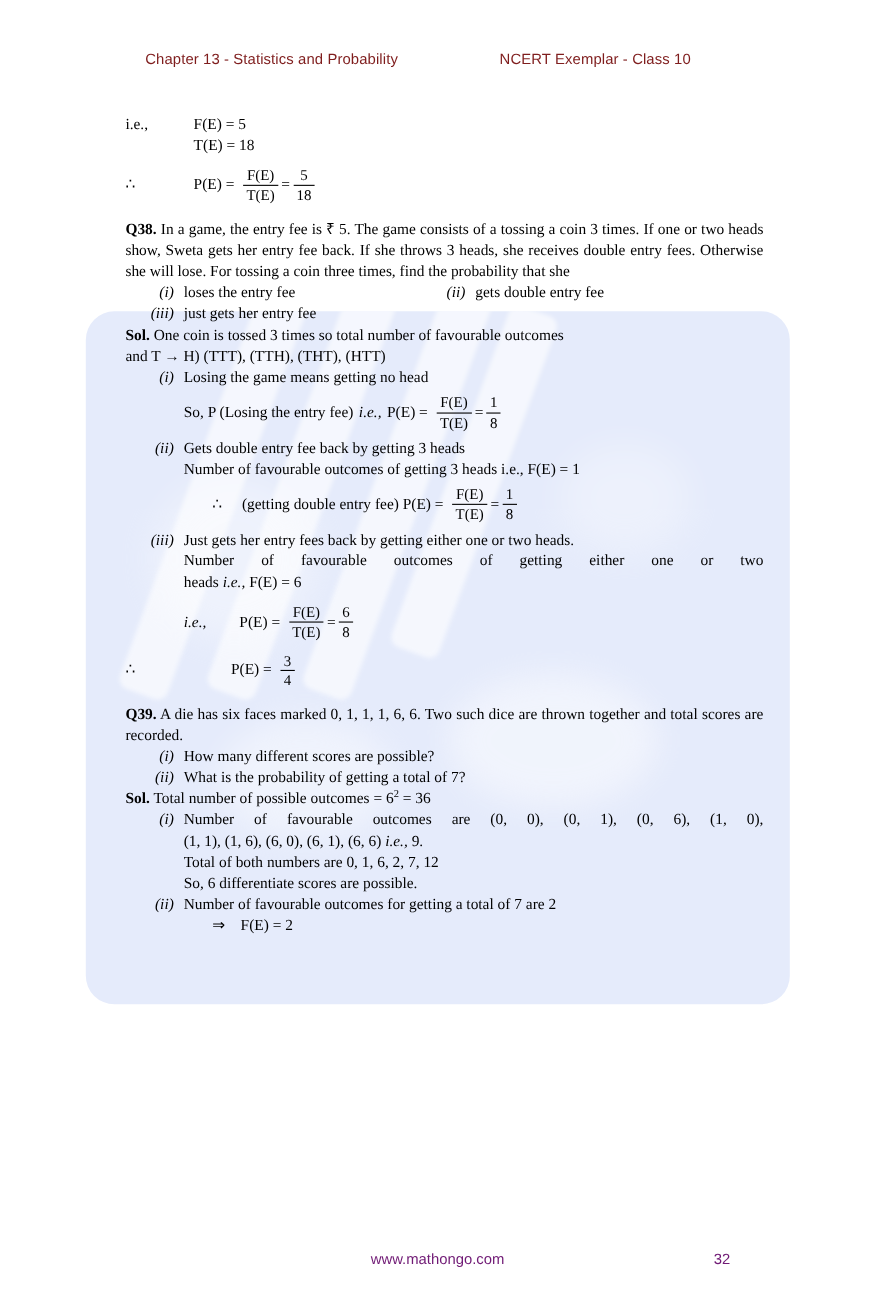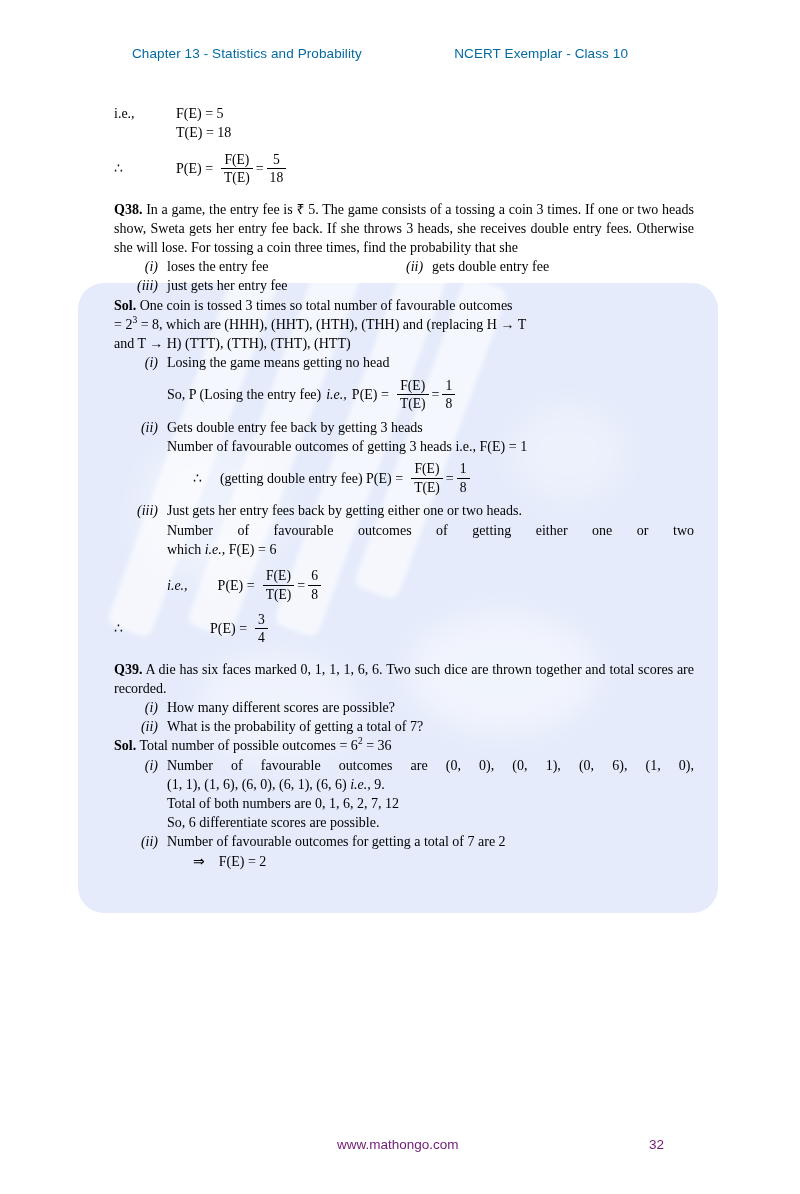--- a/index.html
+++ b/index.html
@@ -26,21 +26,21 @@
 
   .header {
     position: absolute;
     top: 46px;
     left: 132px;
     right: 120px;
     display: flex;
     justify-content: space-between;
     font-family: "Liberation Sans", sans-serif;
     font-size: 13.5px;
-    color: #0369a1;
+    color: #7f1d1d;
     letter-spacing: .1px;
   }
   .header .h-left { white-space: nowrap; }
   .header .h-right { white-space: nowrap; margin-right: 52px; }
 
   .footer {
     position: absolute;
     bottom: 42px;
     left: 132px;
     right: 120px;
@@ -204,21 +204,20 @@
           <span>gets double entry fee</span>
         </div>
       </div>
 
       <div class="item">
         <span class="rn rn-w38" style="width:44px;">(iii)</span>
         <span class="body">just gets her entry fee</span>
       </div>
 
       <p class="para-nj"><span class="bold">Sol.</span> <span>One coin is tossed 3 times so total number of favourable outcomes</span></p>
-      <p class="para-nj"><span>= 2</span><sup class="exp">3</sup><span> = 8, which are (HHH), (HHT), (HTH), (THH) and (replacing H → T</span></p>
       <p class="para-nj"><span>and T → H) (TTT), (TTH), (THT), (HTT)</span></p>
 
       <div class="item">
         <span class="rn rn-w38" style="width:44px;">(i)</span>
         <div class="body">
           <div>Losing the game means getting no head</div>
           <div class="spacer-6"></div>
           <div class="eqline">
             <span class="lead">So, P (Losing the entry fee)</span>
             <span class="ital lead">i.e.,</span>
@@ -260,21 +259,21 @@
         </div>
       </div>
 
       <div class="spacer-6"></div>
 
       <div class="item">
         <span class="rn rn-w38" style="width:44px;">(iii)</span>
         <div class="body">
           <div>Just gets her entry fees back by getting either one or two heads.</div>
           <div class="justify-full" style="text-align:justify;text-align-last:justify;">Number of favourable outcomes of getting either one or two</div>
-          <div><span>which </span><span class="ital">i.e.,</span><span> F(E) = 6</span></div>
+          <div><span>heads </span><span class="ital">i.e.,</span><span> F(E) = 6</span></div>
           <div class="spacer-10"></div>
           <div class="eqline">
             <span class="ital" style="margin-right:30px;">i.e.,</span>
             <span class="lead">P(E)  =</span>
             <span class="frac">
               <span class="num">F(E)</span>
               <span class="den">T(E)</span>
             </span>
             <span>=</span>
             <span class="frac">

